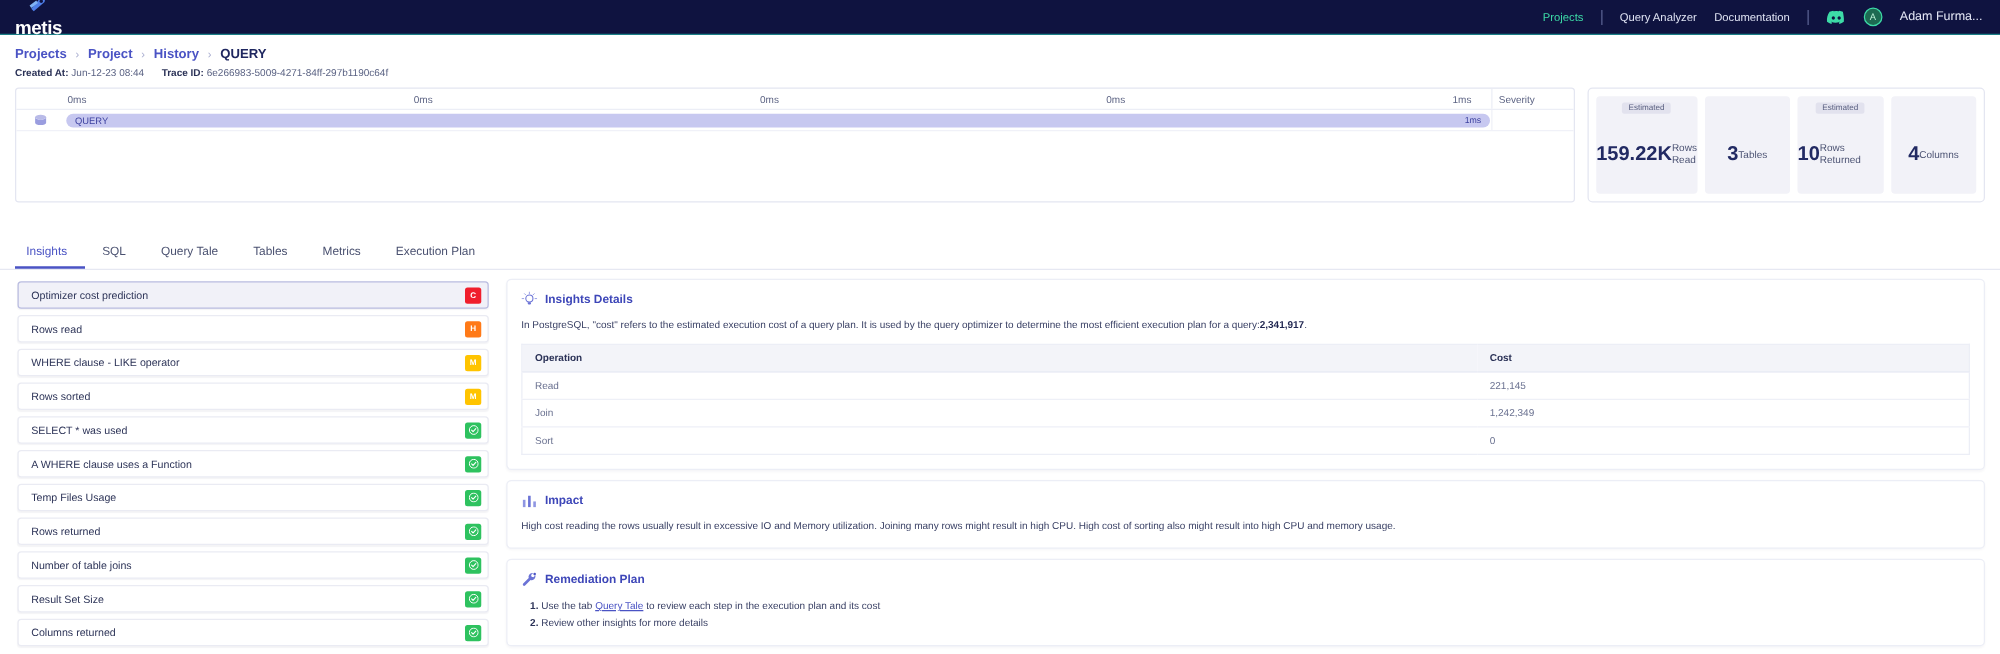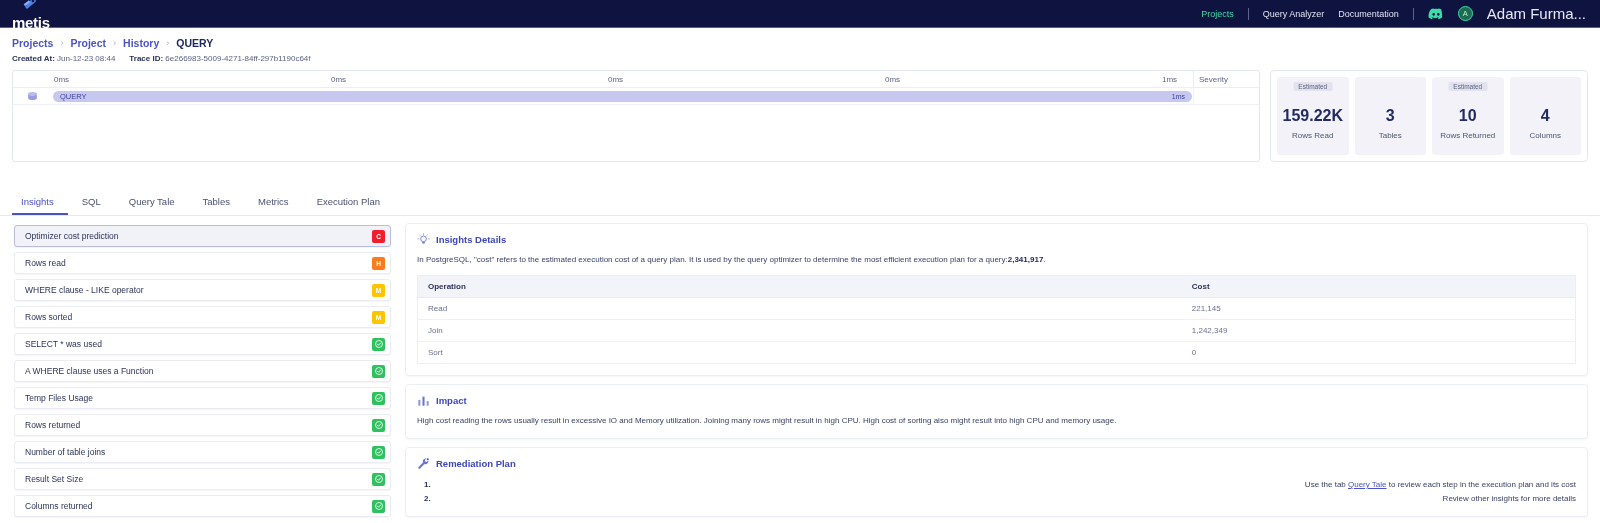--- a/index.html
+++ b/index.html
@@ -33,21 +33,21 @@
   .nav-link { color: #dfe3f3; white-space: nowrap; }
   .nav-link.active { color: #3ddba7; }
   .nav-sep { width: 1px; height: 12px; background: #5b6392; }
   .discord-icon { width: 16px; height: 12px; display: block; }
   .avatar {
     width: 15px; height: 15px; border-radius: 50%;
     background: #1d6b52; color: #bdf3d8;
     font-size: 7.5px; display: flex; align-items: center; justify-content: center;
     border: 1px solid #3ddba7;
   }
-  .user-name { color: #e6e9f7; font-size: 15px; }
+  .user-name { color: #e6e9f7; font-size: 10px; }
 
   
   .crumb-wrap { padding: 9px 12px 0 12px; }
   .crumbs { display: flex; align-items: center; gap: 7px; font-size: 10.5px; font-weight: 700; }
   .crumbs a { color: #4a53c4; text-decoration: none; }
   .crumbs .sep { color: #a9aed0; font-weight: 400; font-size: 9px; }
   .crumbs .current { color: #1f2760; }
   .meta-row { display: flex; align-items: center; gap: 14px; margin-top: 5px; font-size: 8px; }
   .meta-k { color: #2b3257; font-weight: 700; }
   .meta-v { color: #5a6283; }
@@ -92,21 +92,21 @@
   .trace-row .sev-cell { width: 66px; flex: 0 0 66px; border-left: 1px solid #f0f1f8; height: 100%; }
 
   
   .stats-panel {
     flex: 0 0 318px;
     border: 1px solid #e4e6f1; border-radius: 4px; background: #fff;
     padding: 6px; display: flex; gap: 6px; height: 92px;
   }
   .stat-card {
     flex: 1 1 0; background: #f2f2f8; border-radius: 3px;
-    display: flex; flex-direction: column; align-items: center; justify-content: center;
+    display: flex; flex-direction: row; align-items: center; justify-content: center;
     position: relative; padding-top: 8px;
   }
   .est-badge {
     position: absolute; top: 5px; left: 50%; transform: translateX(-50%);
     background: #e2e2ee; color: #5a6081;
     font-size: 6.5px; padding: 1px 5px; border-radius: 2px; white-space: nowrap;
   }
   .stat-val { font-size: 16px; font-weight: 700; color: #222a63; line-height: 1.1; margin-top: 7px; }
   .stat-lbl { font-size: 8px; color: #4d5474; margin-top: 6px; }
 
@@ -165,21 +165,21 @@
     padding: 6px 10px; font-weight: 700; border-bottom: 1px solid #e8eaf3;
   }
   table.cost td {
     font-size: 8px; color: #6a7190; padding: 6px 10px;
     border-bottom: 1px solid #eef0f7;
   }
   table.cost tr:last-child td { border-bottom: none; }
   .col-op { width: 66%; }
 
   ol.remedy { margin: 0; padding-left: 16px; }
-  ol.remedy li { font-size: 8px; color: #3a4165; line-height: 1.7; text-align: right; }
+  ol.remedy li { font-size: 8px; color: #3a4165; line-height: 1.7; }
   ol.remedy li::marker { font-weight: 700; color: #2b3257; }
   ol.remedy a { color: #4a53c4; text-decoration: underline; }
 </style>
 </head>
 <body>
 
 <div class="navbar">
   <div class="logo">
     <svg class="logo-mark" viewBox="0 0 24 20">
       <path d="M3 16 L14 3 L20 2 L19 8 L6 19 Z" fill="#4e7ee8"></path>

